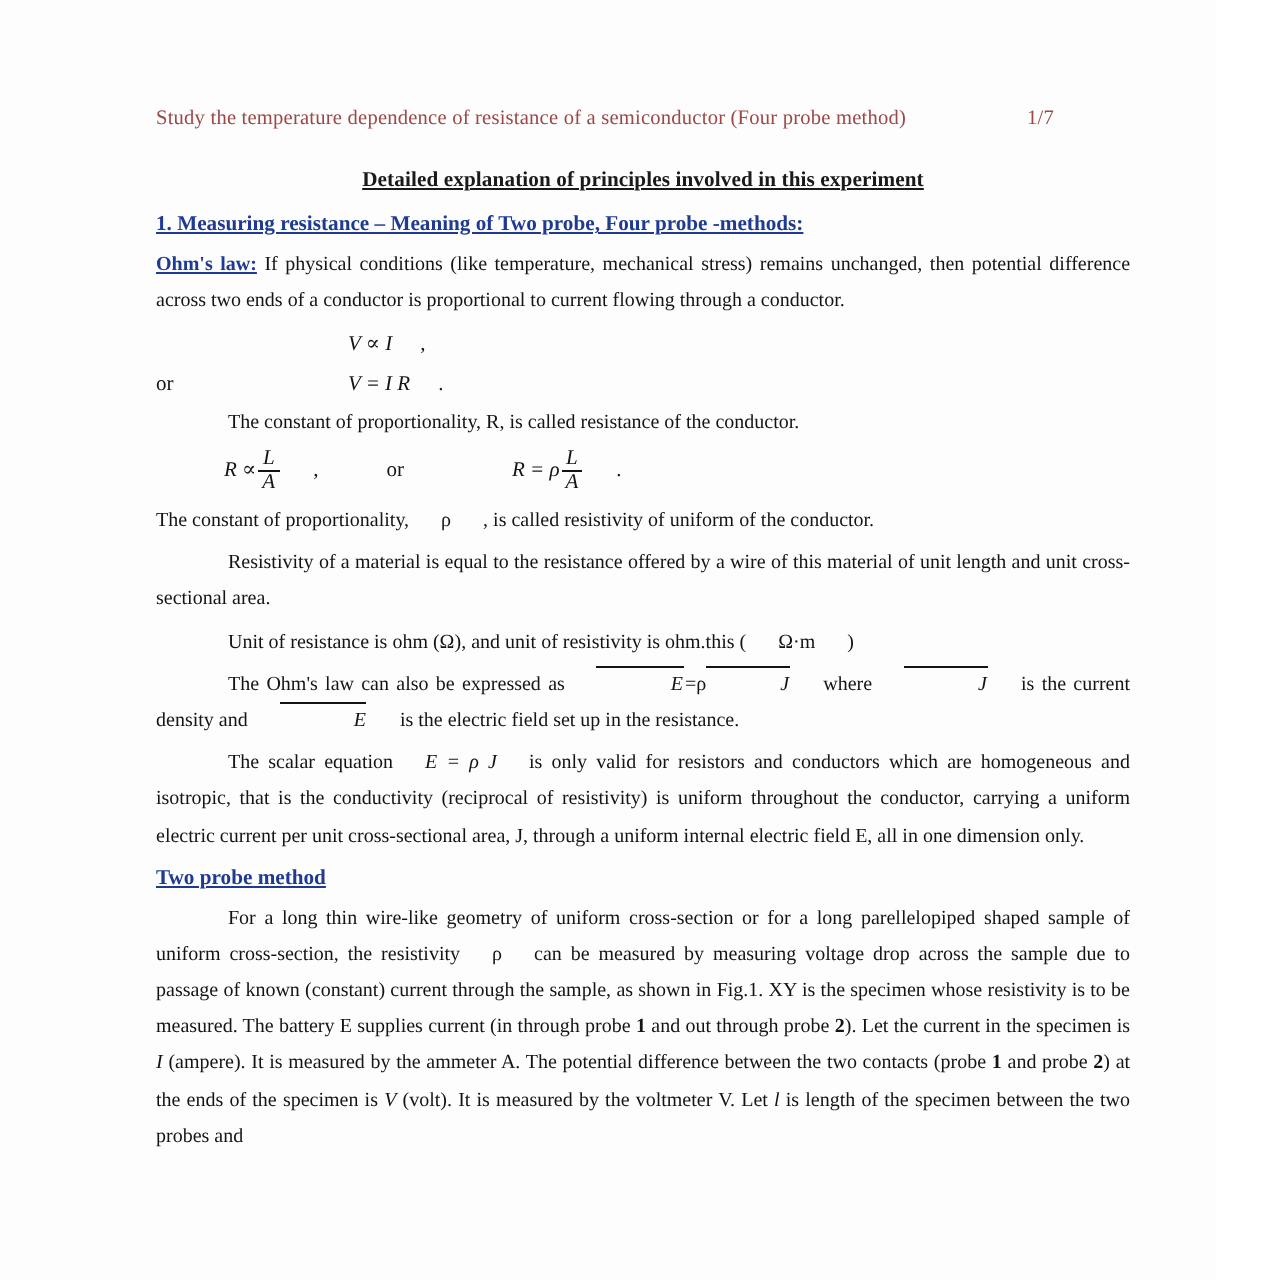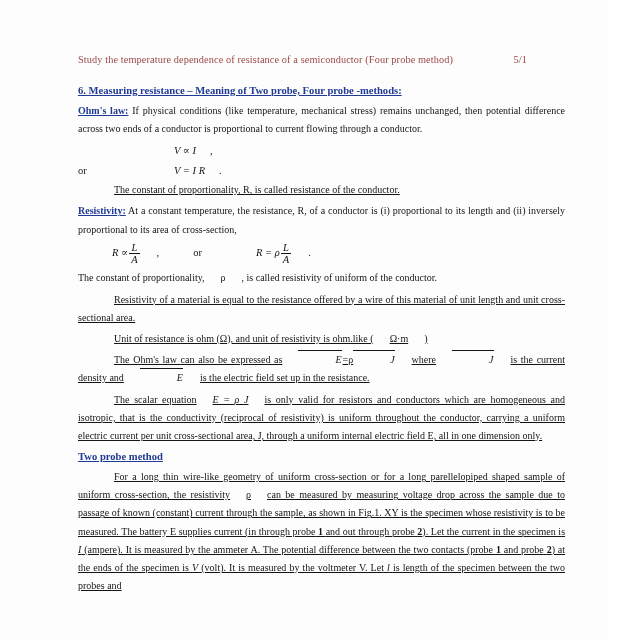--- a/index.html
+++ b/index.html
@@ -76,21 +76,20 @@
   p.body {
     font-size: 10px;
     color: #141414;
     text-align: justify;
     line-height: 1.82;
     margin: 0 0 3px 0;
     text-justify: inter-word;
   }
   p.body.indent {
     text-indent: 36px;
-    text-decoration: underline;
   }
   .nowrap { white-space: nowrap; }
 
   
   .eq-line {
     font-size: 10.5px;
     line-height: 1.9;
     color: #141414;
     display: flex;
     align-items: center;
@@ -172,45 +171,45 @@
   .bold { font-weight: bold; }
 </style>
 </head>
 <body>
 
 <div class="page">
   <div class="content">
 
     <div class="running-header">
       <span class="rh-title">Study the temperature dependence of resistance of a semiconductor (Four probe method)</span>
-      <span class="rh-page">5/1</span>
-    </div>
-
-
-    <div class="sec-heading">6. Measuring resistance – Meaning of Two probe, Four probe -methods:</div>
+      <span class="rh-page">1/7</span>
+    </div>
+
+    <div class="doc-title">Detailed explanation of principles involved in this experiment</div>
+
+    <div class="sec-heading">1. Measuring resistance – Meaning of Two probe, Four probe -methods:</div>
 
     <p class="body"><span class="inline-heading">Ohm's law:</span><span> If physical conditions (like temperature, mechanical stress) remains unchanged, then potential difference across two ends of a conductor is proportional to current flowing through a conductor.</span></p>
 
     <div class="eq-line">
       <span class="eq-or"></span>
       <span class="eq-pad"></span>
       <span class="eq-body">V ∝ I</span>
       <span class="eq-tail">,</span>
     </div>
 
     <div class="eq-line">
       <span class="eq-or">or</span>
       <span class="eq-pad"></span>
       <span class="eq-body">V = I R</span>
       <span class="eq-tail">.</span>
     </div>
 
     <p class="body indent">The constant of proportionality, R, is called resistance of the conductor.</p>
 
-    <p class="body"><span class="inline-heading">Resistivity:</span><span> At a constant temperature, the resistance, R, of a conductor is (i) proportional to its length and (ii) inversely proportional to its area of cross-section,</span></p>
 
     <div class="eq-frac-row">
       <span class="gap-md"></span>
       <span class="eq-item">
         <span>R ∝</span>
         <span class="frac">
           <span class="num">L</span>
           <span class="den">A</span>
         </span>
       </span>
@@ -227,21 +226,21 @@
         </span>
       </span>
       <span class="eq-sep gap-sm"></span>
       <span class="eq-sep">.</span>
     </div>
 
     <p class="body"><span>The constant of proportionality,</span><span class="gap-sm"></span><span>ρ</span><span class="gap-sm"></span><span>, is called resistivity of uniform of the conductor.</span></p>
 
     <p class="body indent">Resistivity of a material is equal to the resistance offered by a wire of this material of unit length and unit cross-sectional area.</p>
 
-    <p class="body indent"><span>Unit of resistance is ohm (Ω), and unit of resistivity is ohm.like (</span><span class="gap-sm"></span><span>Ω·m</span><span class="gap-sm"></span><span>)</span></p>
+    <p class="body indent"><span>Unit of resistance is ohm (Ω), and unit of resistivity is ohm.this (</span><span class="gap-sm"></span><span>Ω·m</span><span class="gap-sm"></span><span>)</span></p>
 
     <p class="body indent"><span>The Ohm's law can also be expressed as</span><span class="gap-sm"></span><span class="nowrap"><span class="vec">E</span><span class="upr">=</span><span class="upr">ρ</span><span class="vec">J</span></span><span class="gap-sm"></span><span>where</span><span class="gap-sm"></span><span class="vec">J</span><span class="gap-sm"></span><span>is the current density and</span><span class="gap-sm"></span><span class="vec">E</span><span class="gap-sm"></span><span>is the electric field set up in the resistance.</span></p>
 
     <p class="body indent"><span>The scalar equation</span><span class="gap-sm"></span><span class="ital nowrap">E = ρ J</span><span class="gap-sm"></span><span>is only valid for resistors and conductors which are homogeneous and isotropic, that is the conductivity (reciprocal of resistivity) is uniform throughout the conductor, carrying a uniform electric current per unit cross-sectional area, J, through a uniform internal electric field E, all in one dimension only.</span></p>
 
     <div class="sec-heading spaced-top">Two probe method</div>
 
     <p class="body indent"><span>For a long thin wire-like geometry of uniform cross-section or for a long parellelopiped shaped sample of uniform cross-section, the resistivity</span><span class="gap-sm"></span><span>ρ</span><span class="gap-sm"></span><span>can be measured by measuring  voltage drop across the sample due to passage of known (constant) current through the sample, as shown in Fig.1. XY is the specimen whose resistivity is to be measured. The battery E supplies current (in through probe</span> <span class="bold">1</span> <span>and out through probe</span> <span class="bold">2</span><span>). Let the current in the specimen is</span> <span class="ital">I</span> <span>(ampere). It is measured by the ammeter A. The potential difference between the two contacts (probe</span> <span class="bold">1</span> <span>and probe</span> <span class="bold">2</span><span>) at the ends of the specimen is</span> <span class="ital">V</span> <span>(volt). It is measured by the voltmeter V. Let</span> <span class="ital">l</span> <span>is length of the specimen between the two probes and</span>  </p>
 
   </div>

